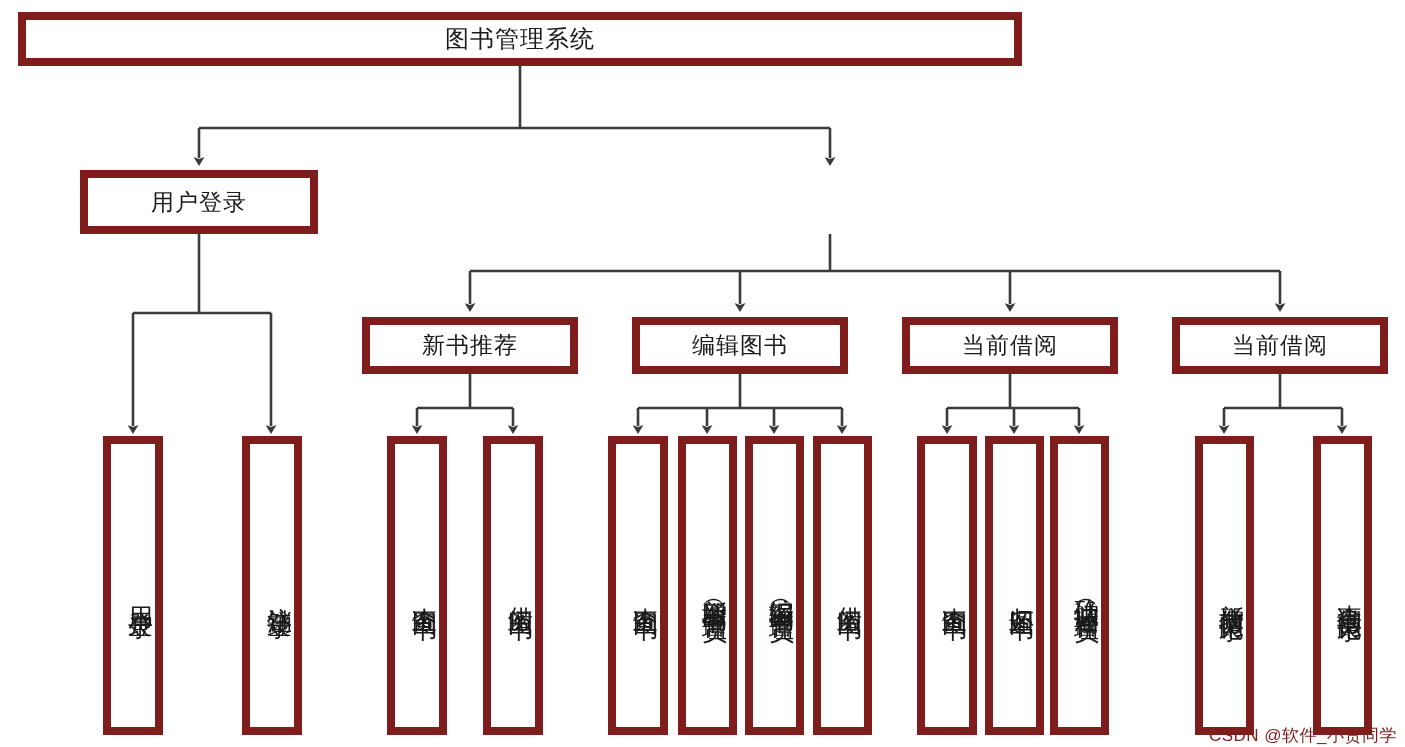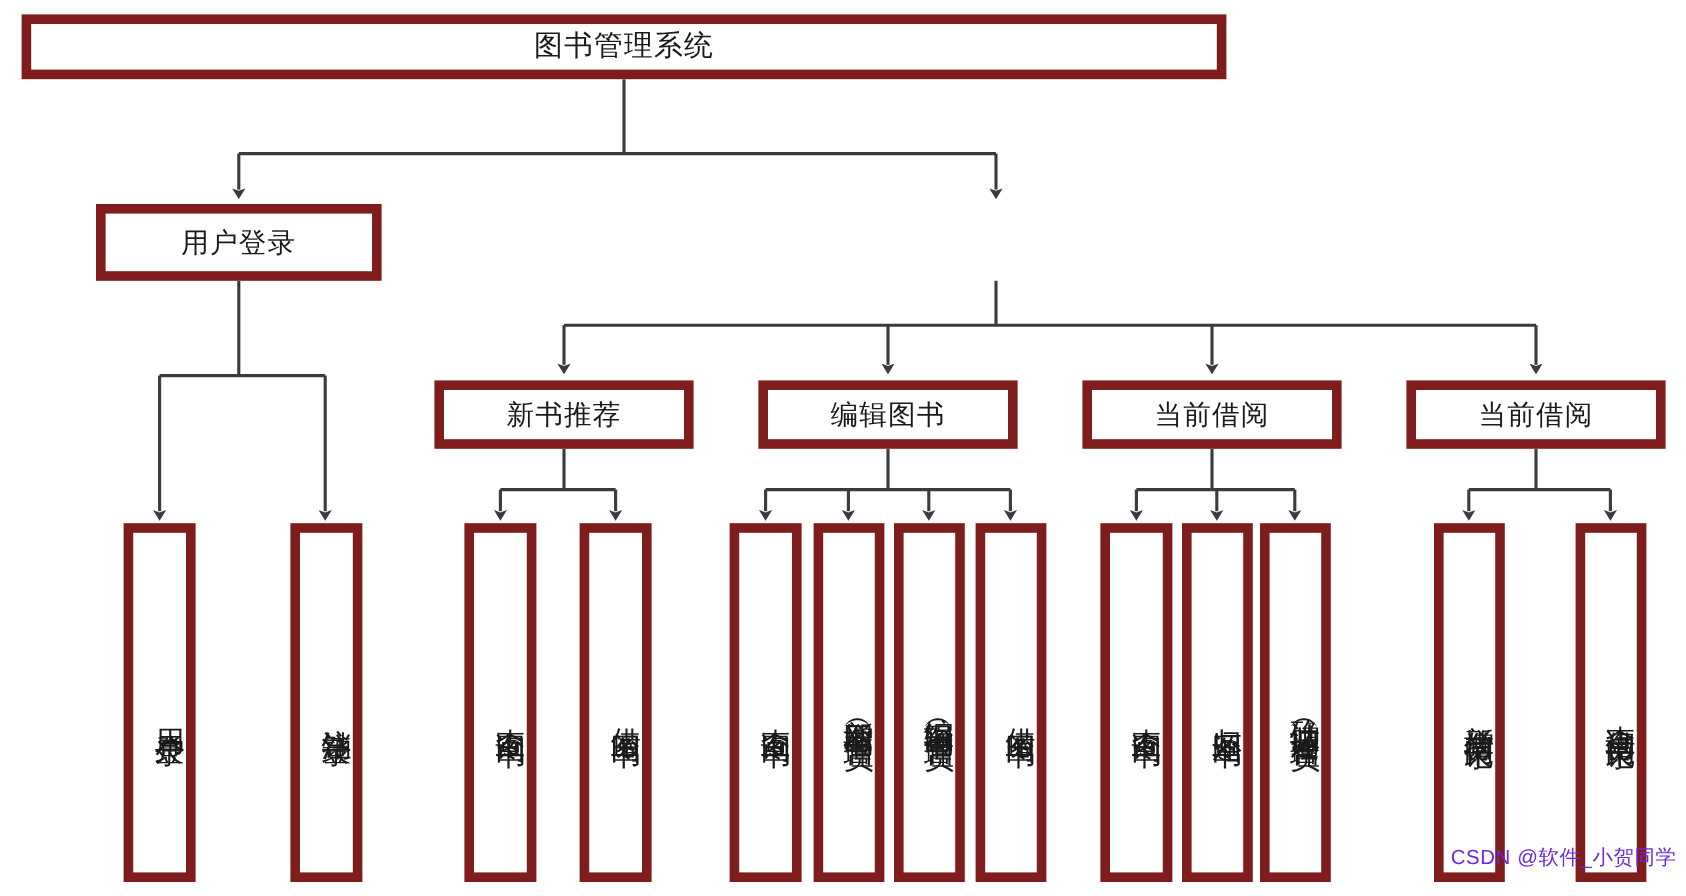--- a/index.html
+++ b/index.html
@@ -55,23 +55,23 @@
     padding-top: 14px;
   }
   .node-v > span {
     display: block;
     writing-mode: vertical-rl;
     text-orientation: upright;
   }
   .watermark {
     position: absolute;
     right: 8px;
-    bottom: 21px;
+    bottom: 0;
     font-size: 17px;
-    color: #6d28d9;
+    color: #7f1d1d;
     letter-spacing: 0.5px;
     white-space: nowrap;
   }
 </style>
 </head>
 <body>
 
 <div id="canvas">
 
   <svg class="wires" viewBox="0 0 1405 747">

